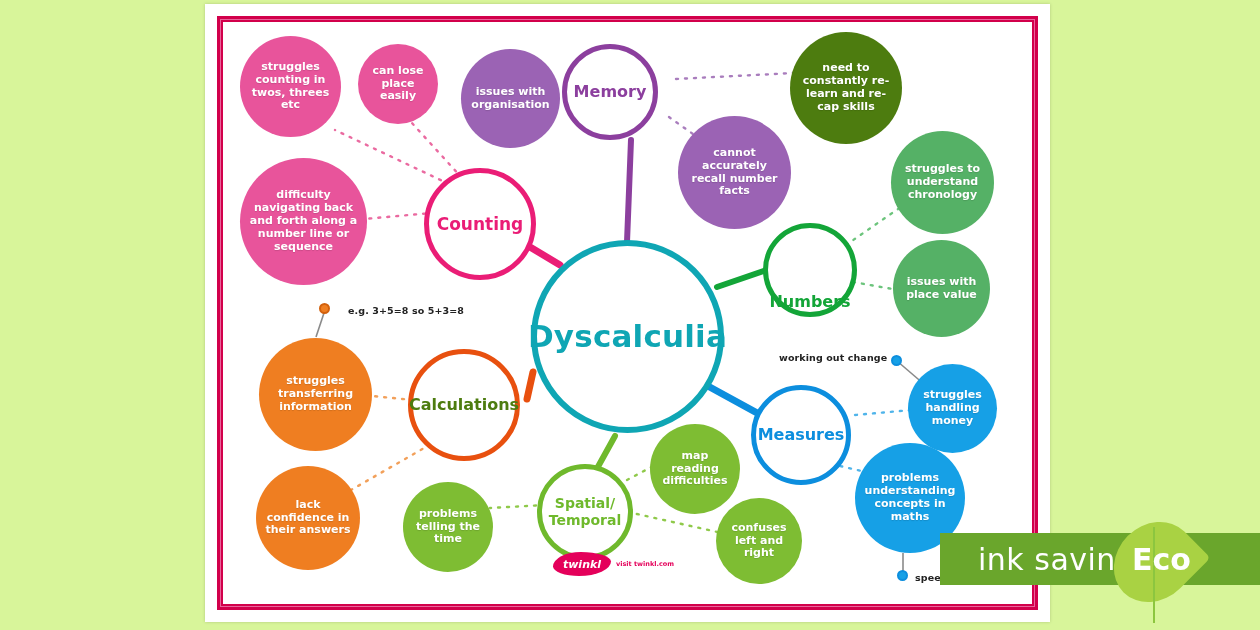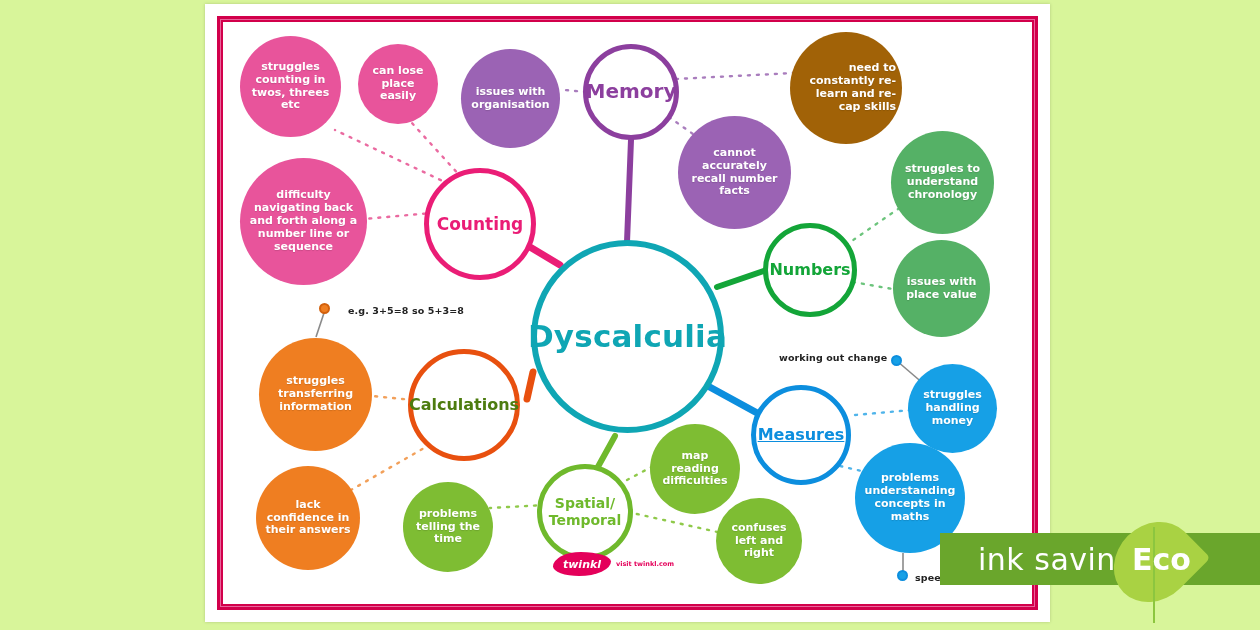--- a/index.html
+++ b/index.html
@@ -43,21 +43,21 @@
   
   #center-node{
     left:531px;top:240px;width:193px;height:193px;
     border:6px solid #0fa6b4;background:#fff;color:#0fa6b4;
     font-size:31px;font-weight:700;letter-spacing:.2px;
   }
 
   
   .hub.counting  {border:5px solid #ea1d76;color:#ea1d76;}
   .hub.memory    {border:5px solid #8c3f9e;color:#8c3f9e;}
-  .hub.numbers   {border:5px solid #13a538;color:#13a538;}
+  .hub.numbers   {border:5px solid #13a538;color:#13a538;align-items:flex-end;}
   .hub.measures  {border:5px solid #0c8ede;color:#0c8ede;}
   .hub.spatial   {border:5px solid #6fb92c;color:#6fb92c;}
   .hub.calcs     {border:5px solid #e8500f;color:#4d7c0f;}
 
   
   .annot{
     position:absolute;font-size:9.5px;font-weight:700;color:#222;
     white-space:nowrap;letter-spacing:.1px;
   }
   .dot{position:absolute;width:11px;height:11px;border-radius:50%;box-sizing:border-box;}
@@ -148,44 +148,44 @@
   <div class="node leaf" style="left:240px;top:36px;width:101px;height:101px;background:#e8549b;font-size:11px;">
     <span class="txt">struggles counting in twos, threes etc</span>
   </div>
   <div class="node leaf" style="left:358px;top:44px;width:80px;height:80px;background:#e8549b;font-size:11px;">
     <span class="txt">can lose place easily</span>
   </div>
   <div class="node leaf" style="left:240px;top:158px;width:127px;height:127px;background:#e8549b;font-size:11px;">
     <span class="txt">difficulty navigating back and forth along a number line or sequence</span>
   </div>
 
-  <div class="node hub memory" style="left:583px;top:44px;width:96px;height:96px;font-size:20px;">
+  <div class="node hub memory" style="left:562px;top:44px;width:96px;height:96px;font-size:16px;">
     <span class="txt">Memory</span>
   </div>
   <div class="node leaf" style="left:461px;top:49px;width:99px;height:99px;background:#9b63b4;font-size:11px;">
     <span class="txt">issues with organisation</span>
   </div>
-  <div class="node leaf" style="left:790px;top:32px;width:112px;height:112px;background:#a16207;font-size:11px;text-align:right;">
+  <div class="node leaf" style="left:790px;top:32px;width:112px;height:112px;background:#4d7c0f;font-size:11px;">
     <span class="txt">need to constantly re-learn and re-cap skills</span>
   </div>
   <div class="node leaf" style="left:678px;top:116px;width:113px;height:113px;background:#9b63b4;font-size:11px;">
     <span class="txt">cannot accurately recall number facts</span>
   </div>
 
   <div class="node hub numbers" style="left:763px;top:223px;width:94px;height:94px;font-size:16px;">
     <span class="txt">Numbers</span>
   </div>
   <div class="node leaf" style="left:891px;top:131px;width:103px;height:103px;background:#55b166;font-size:11px;">
     <span class="txt">struggles to understand chronology</span>
   </div>
   <div class="node leaf" style="left:893px;top:240px;width:97px;height:97px;background:#55b166;font-size:11px;">
     <span class="txt">issues with place value</span>
   </div>
 
-  <div class="node hub measures" style="left:751px;top:385px;width:100px;height:100px;font-size:16px;text-decoration:underline;">
+  <div class="node hub measures" style="left:751px;top:385px;width:100px;height:100px;font-size:16px;">
     <span class="txt">Measures</span>
   </div>
   <div class="node leaf" style="left:908px;top:364px;width:89px;height:89px;background:#16a0e6;font-size:11px;">
     <span class="txt">struggles handling money</span>
   </div>
   <div class="node leaf" style="left:855px;top:443px;width:110px;height:110px;background:#16a0e6;font-size:11px;">
     <span class="txt">problems understanding concepts in maths</span>
   </div>
 
   <div class="node hub spatial" style="left:537px;top:464px;width:96px;height:96px;font-size:14px;">

